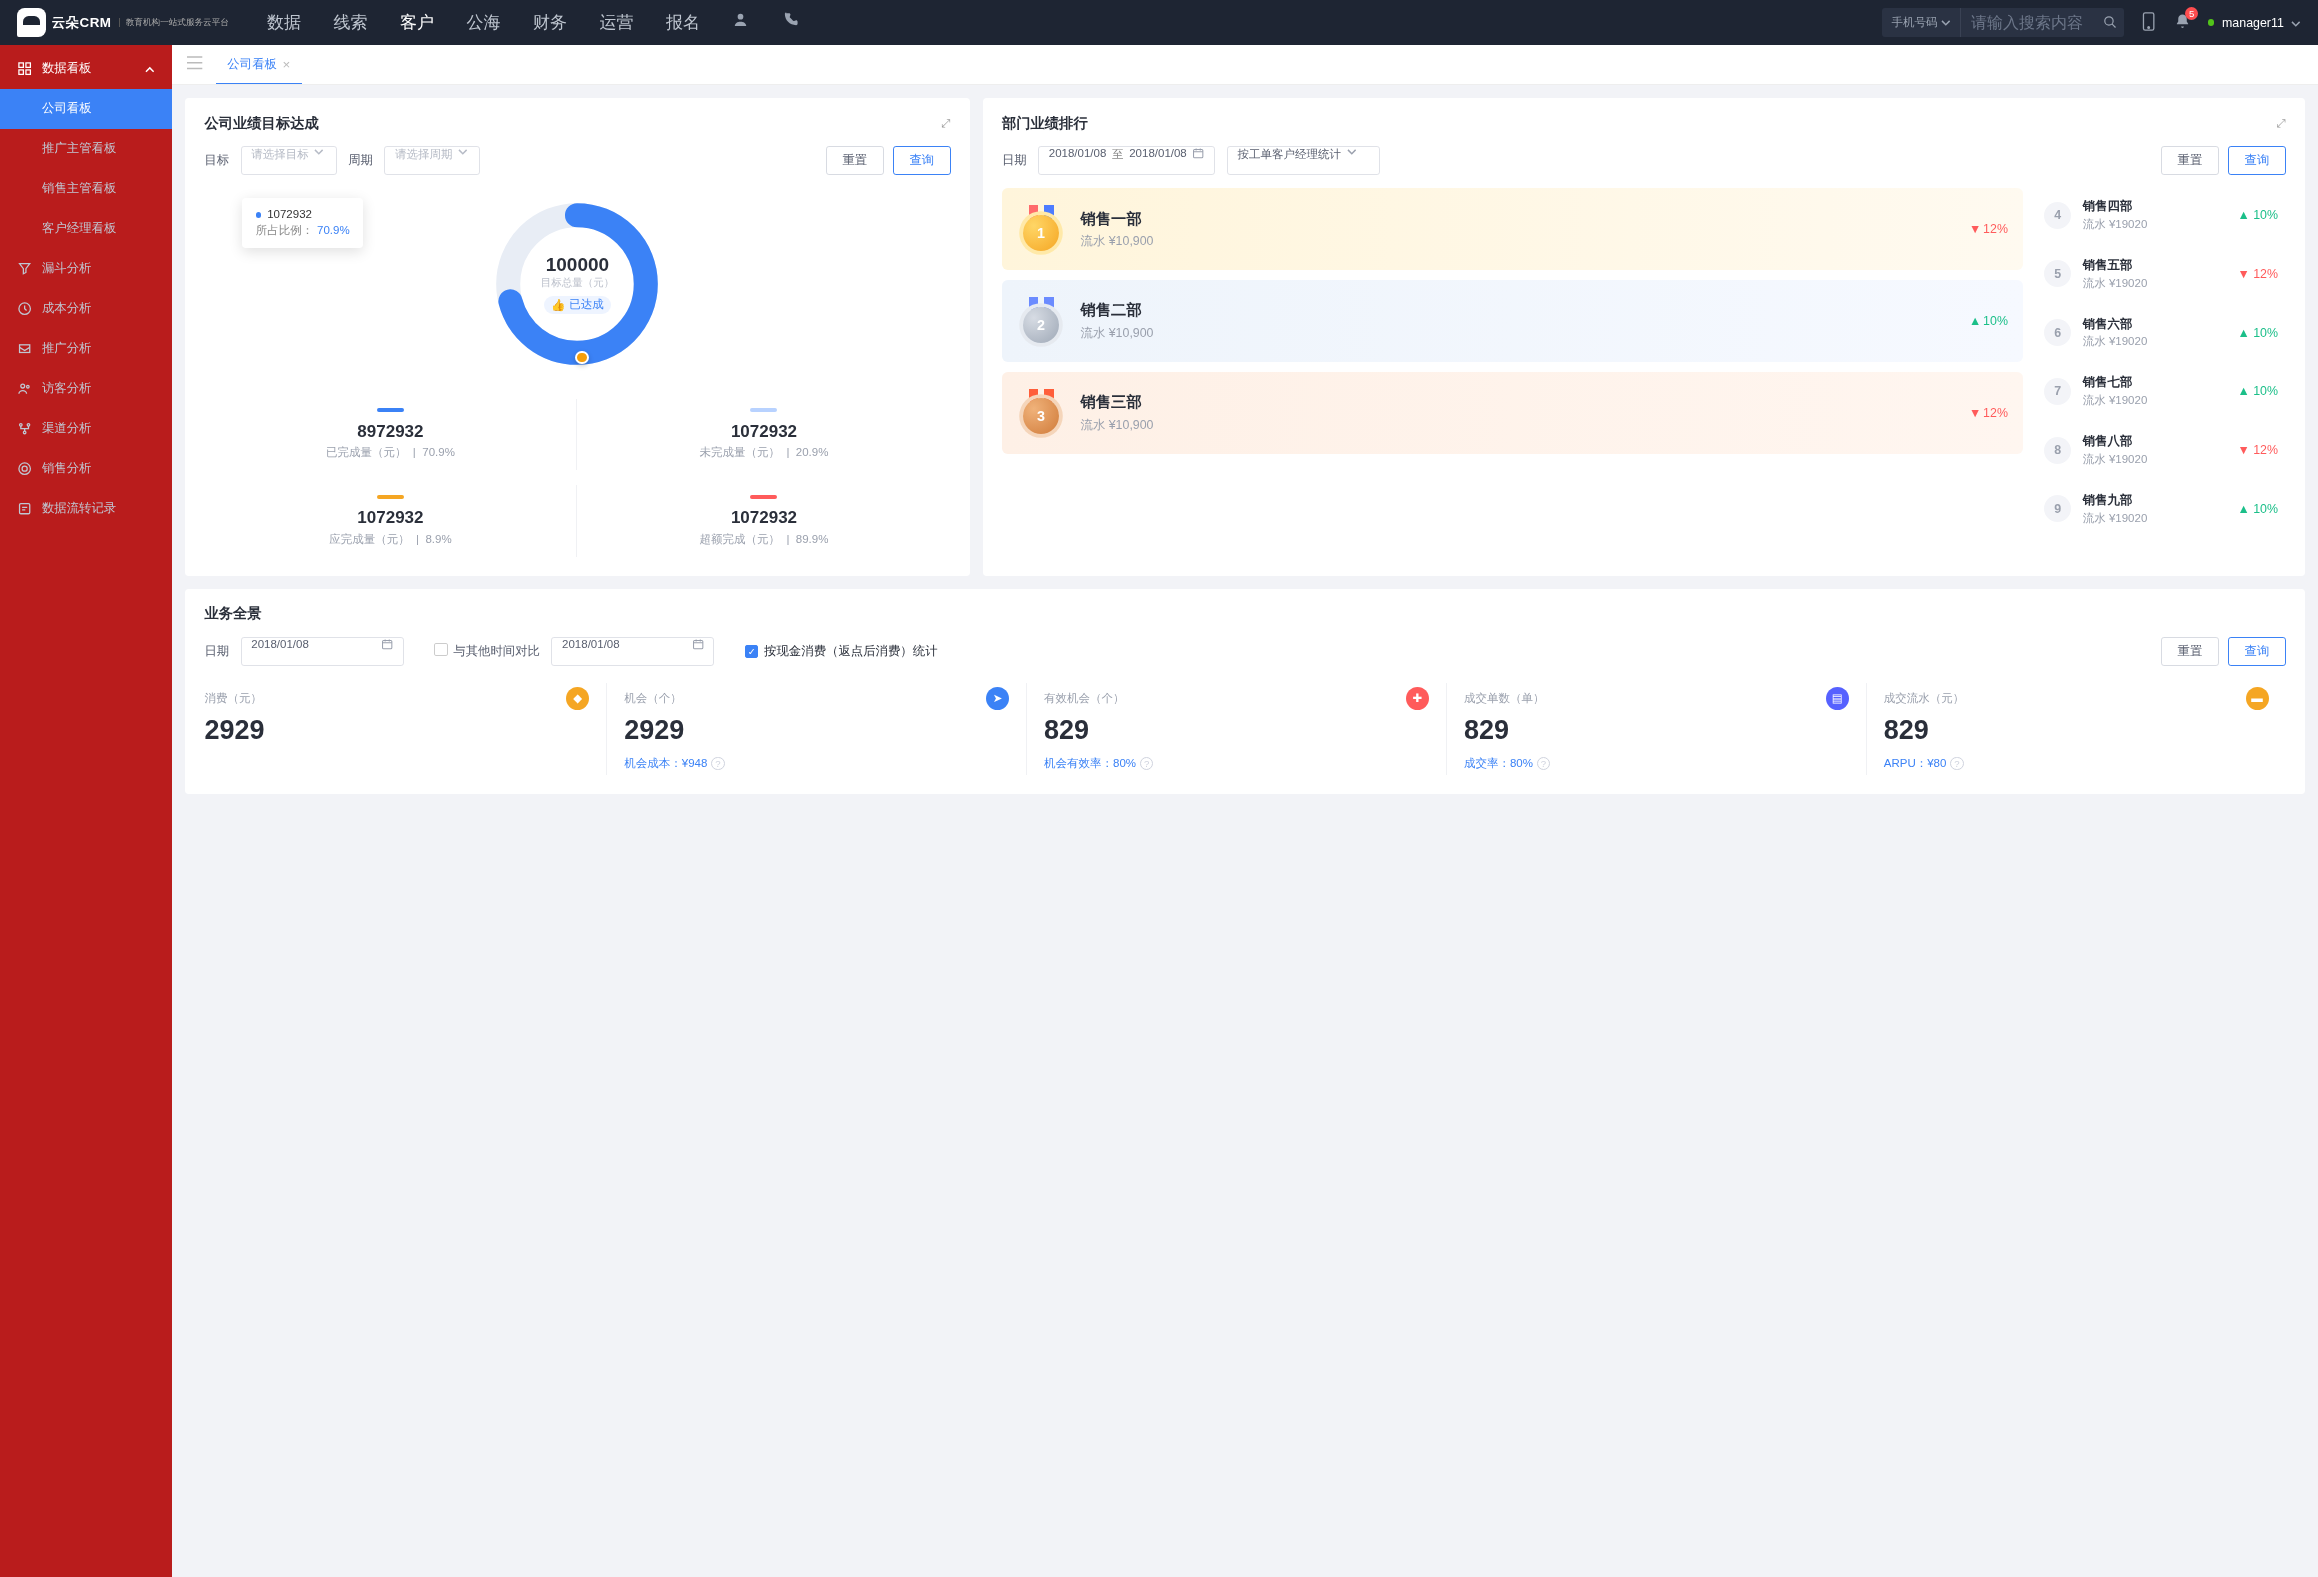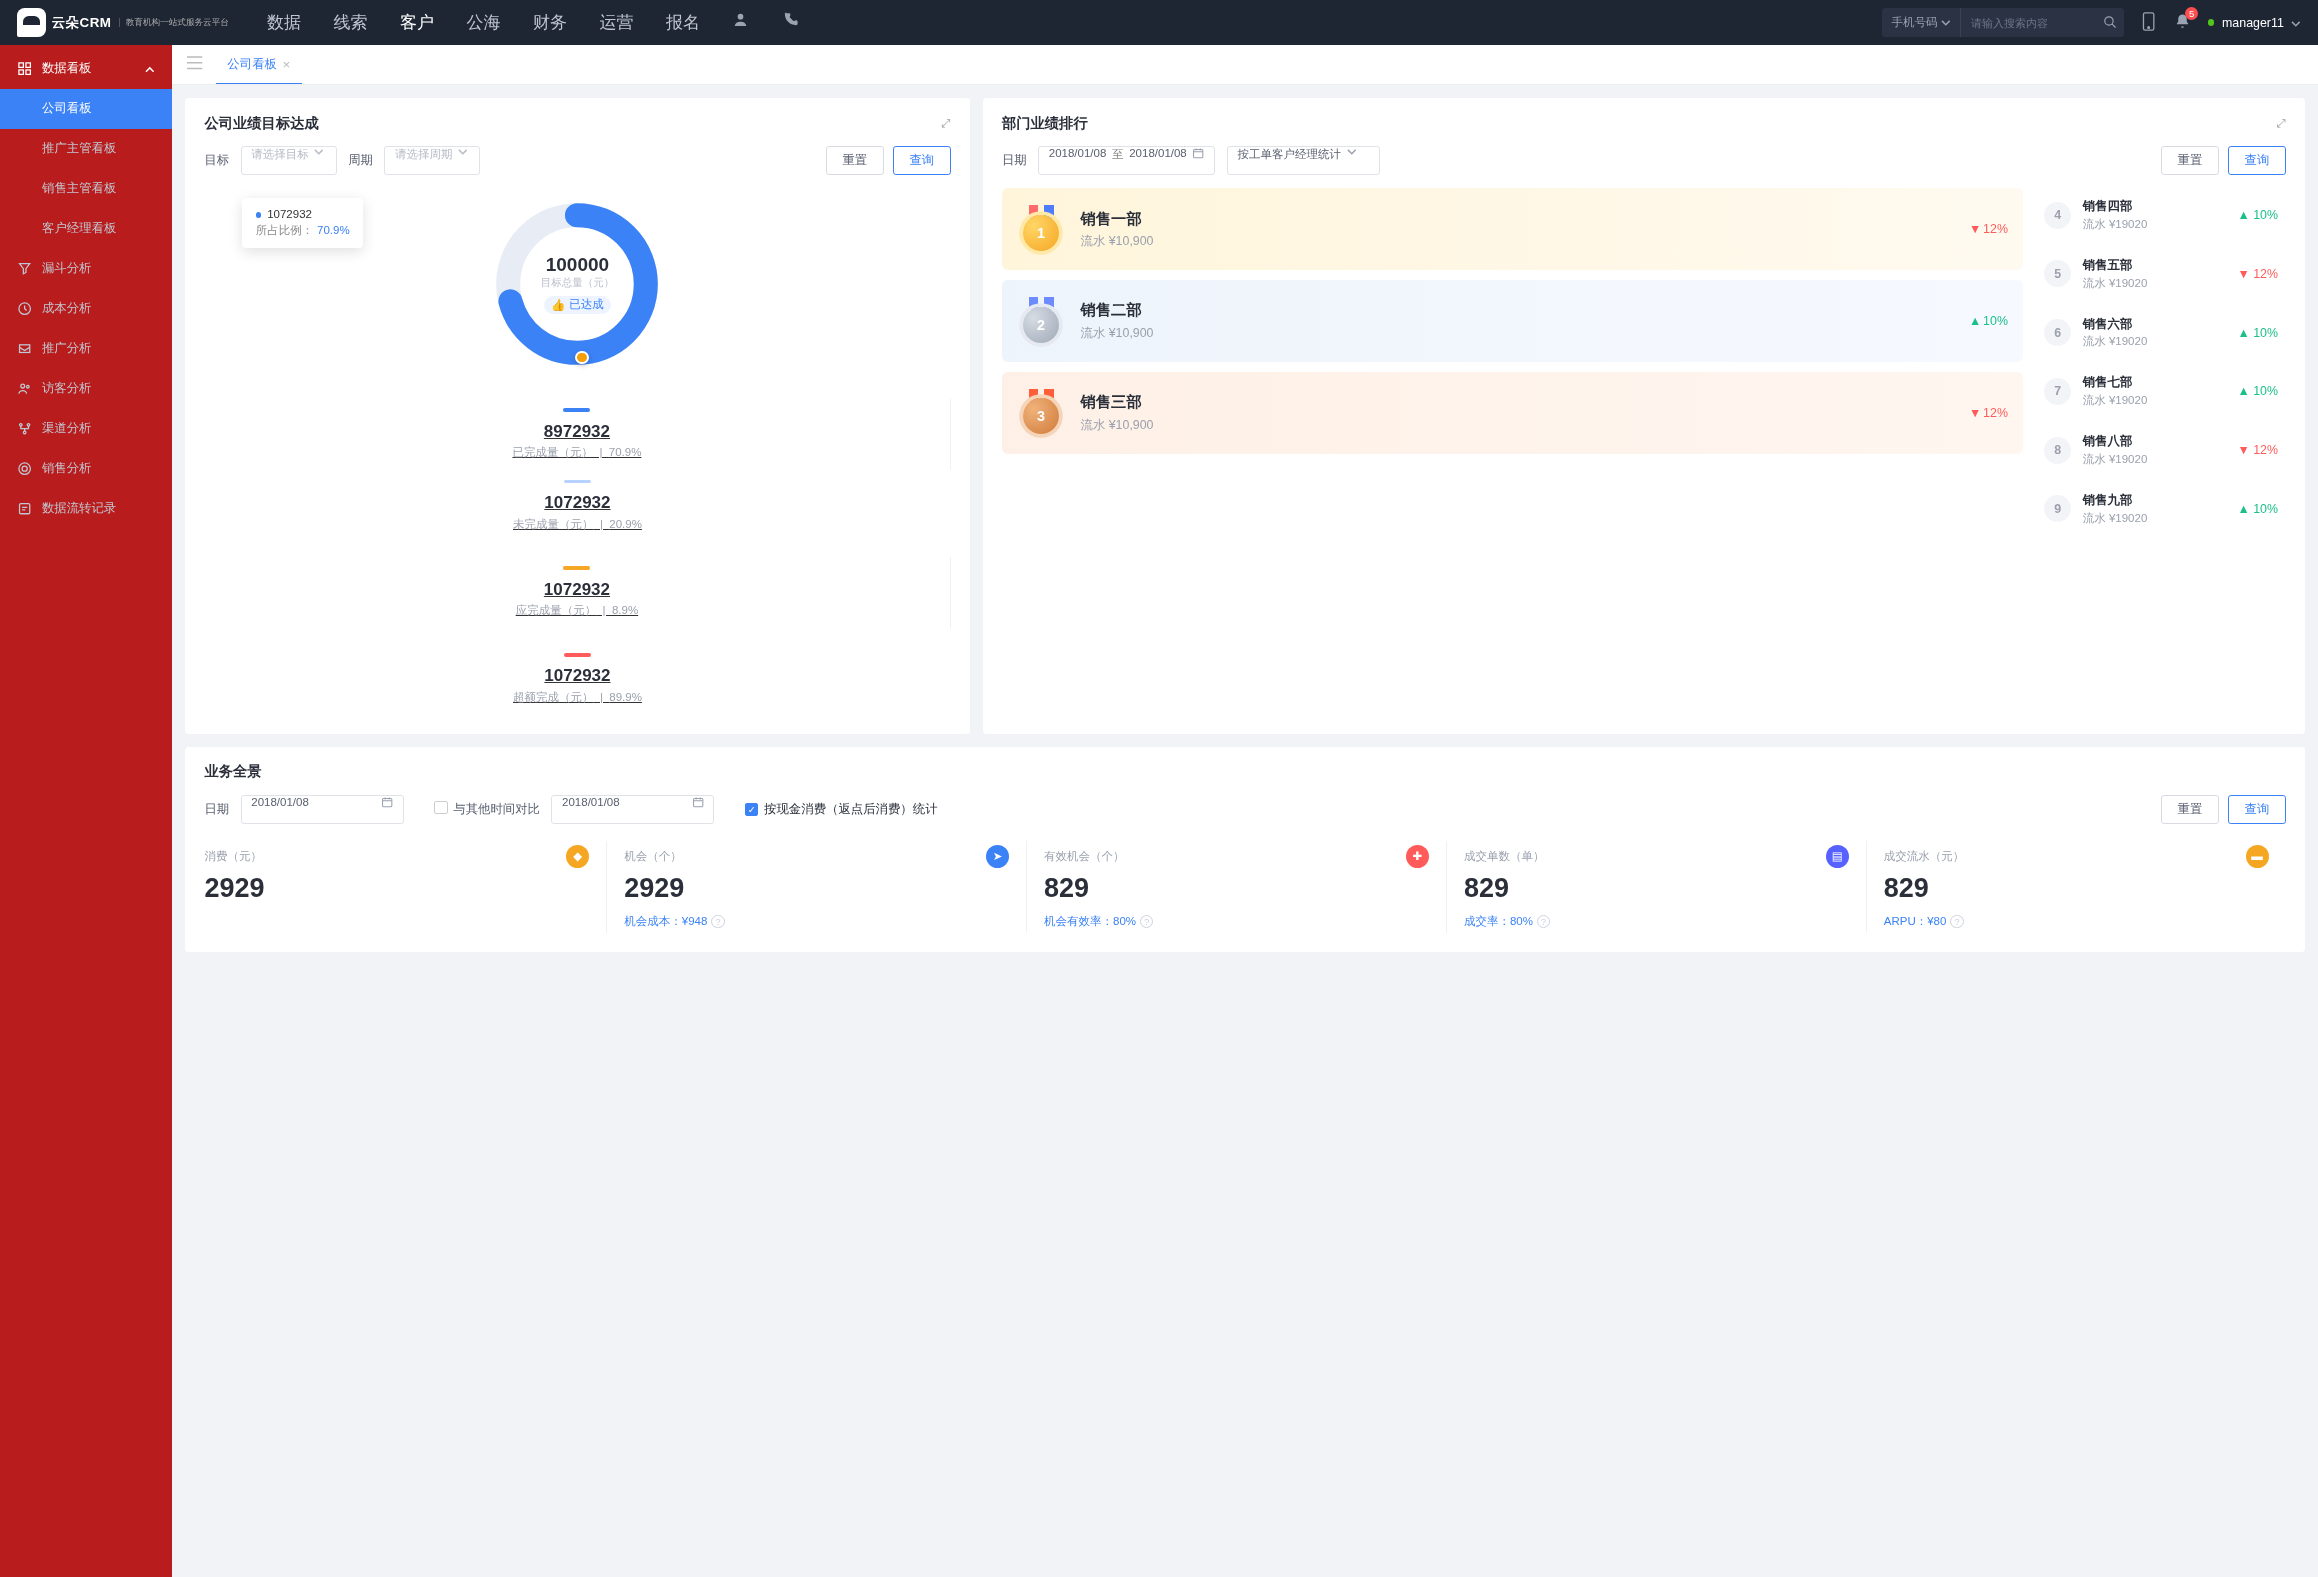--- a/index.html
+++ b/index.html
@@ -13,21 +13,21 @@
   .logo-text { display:flex; flex-direction:column; line-height:1; }
   .logo-text .brand { font-size: 13.4px; font-weight: 600; letter-spacing: 0.5px; }
   .logo-text .sub { font-size: 8.6px; color: #aaa; border-left:1px solid #555; padding-left:5.7px; margin-left:3.8px; line-height:1.1; }
   .topnav { display:flex; gap: 32.5px; }
   .topnav-item { color:#bfc6d0; cursor:pointer; font-size:17px; }
   .topnav-item.active { color:#fff; font-weight:500; }
   .topnav-icon { width:17px;height:17px; fill:#9aa3b1; }
   .top-right { margin-left:auto; display:flex; align-items:center; gap:17px; }
   .search-group { display:flex; align-items:center; background:#2a3243; border-radius:2.9px; height:29px; }
   .search-select { padding:0 9.6px; color:#9aa3b1; display:flex; align-items:center; gap:3.8px; font-size:11.5px; border-right:1px solid #3a4254; height:100%; }
-  .search-input { background:transparent; border:0; outline:0; color:#fff; padding:0 9.6px; width:134px; font-size:11px; }
+  .search-input { background:transparent; border:0; outline:0; color:#fff; padding:0 9.6px; width:134px; font-size:16px; }
   .search-input::placeholder { color:#6c7689; }
   .search-btn { width:29px; display:flex; justify-content:center; color:#9aa3b1; }
   .top-icon { color:#9aa3b1; position:relative; cursor:pointer; }
   .top-icon .badge { position:absolute; top:-5.7px; right:-7.6px; background:#ff4d4f; color:#fff; border-radius:7.6px; font-size:9.6px; min-width:13.4px; height:13.4px; display:flex; align-items:center; justify-content:center; padding:0 2.9px; }
   .user-chip { display:flex; align-items:center; gap:7.6px; }
   .user-dot { width:6.7px; height:6.7px; border-radius:50%; background:#52c41a; }
   
   
   .wrap { display:flex; height: calc(100vh - 45px); }
   .sidebar { width: 172px; background:#b91c1c; color:#c0c7d2; padding-top:3.8px; overflow:auto; flex-shrink:0; }
@@ -68,21 +68,21 @@
   .donut-tip .dot { display:inline-block; width:5.7px; height:5.7px; border-radius:50%; background:#3b82f6; margin-right:5.7px; }
   .donut-tip .ratio { color:#3b82f6; margin-left:3.8px; }
   .donut { position:relative; width:172px; height:172px; }
   .donut svg { width:100%; height:100%; transform:rotate(-90deg); }
   .donut .center { position:absolute; inset:0; display:flex; flex-direction:column; align-items:center; justify-content:center; }
   .donut .center .big { font-size:19px; font-weight:700; color:#2a2f3a; }
   .donut .center .sm { font-size:10.5px; color:#b9bec9; }
   .donut .center .badge { margin-top:5.7px; font-size:11.5px; color:#3b82f6; background:#eef4ff; padding:1.9px 7.6px; border-radius:9.6px; display:flex; align-items:center; gap:3.8px; }
   .donut-handle { position:absolute; width:13.4px; height:13.4px; border-radius:50%; background:#f59e0b; border:2.9px solid #fff; box-shadow:0 1.9px 4.8px rgba(0,0,0,.2); bottom:5.7px; left:84px; }
   
-  .stat-grid { display:grid; grid-template-columns:1fr; margin-top:19px;text-decoration:underline; }
+  .stat-grid { display:grid; grid-template-columns:1fr 1fr; margin-top:19px; }
   .stat-cell { padding:9.6px 0; text-align:center; border-right:1px solid #f0f1f4; }
   .stat-cell:nth-child(2n) { border-right:0; }
   .stat-bar { width:27px; height:3.8px; border-radius:1.9px; margin:0 auto 9.6px; }
   .stat-num { font-size:17px; font-weight:700; color:#2a2f3a; margin-bottom:3.8px; }
   .stat-label { font-size:11.5px; color:#9aa0ad; }
   
   
   .rank-body { display:flex; gap:13.4px; }
   .rank-left { flex:1; display:flex; flex-direction:column; gap:9.6px; }
   .rank-item { display:flex; align-items:center; gap:15.3px; padding:17px 15.3px; border-radius:5.7px; }

